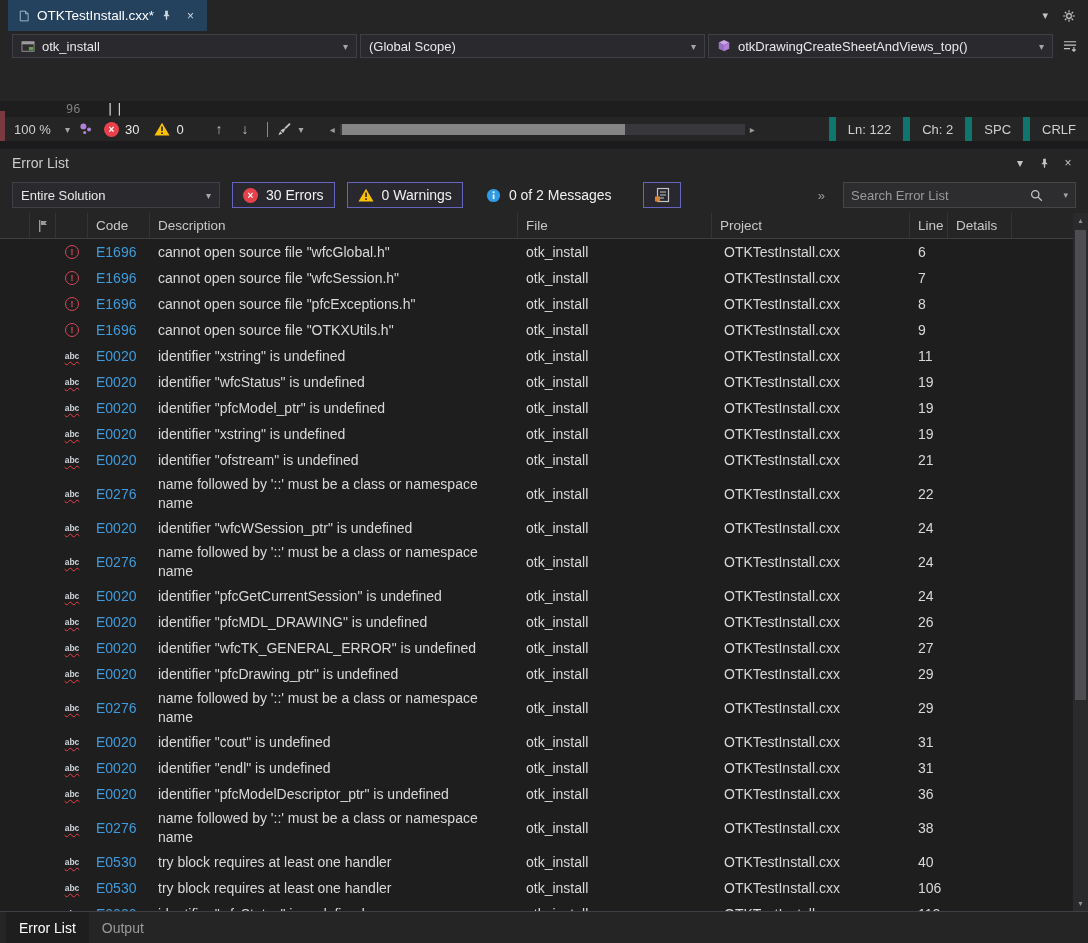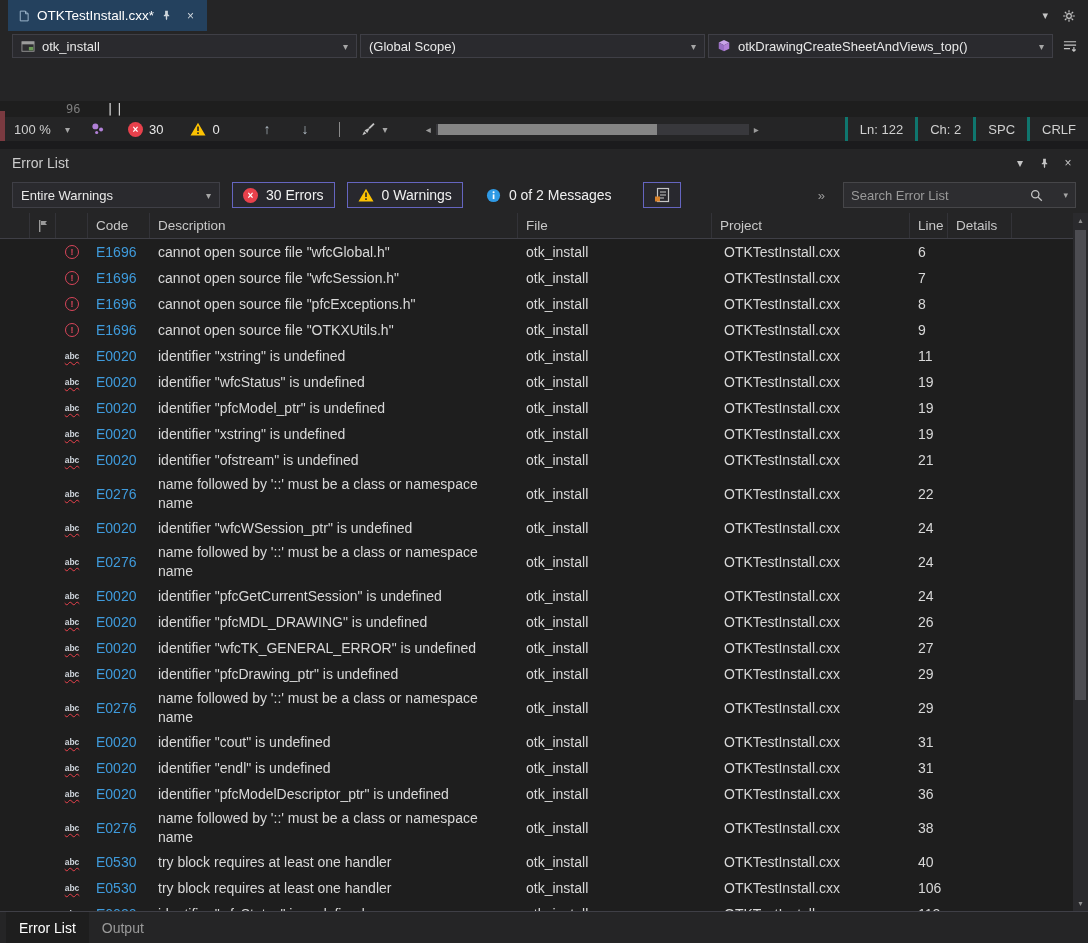--- a/index.html
+++ b/index.html
@@ -21,36 +21,36 @@
   .combo .lbl { white-space:nowrap; overflow:hidden; text-overflow:ellipsis; }
   .combo .chev { margin-left:auto; color:#a6a6a6; font-size:10px; }
   .nav-right { width:28px; display:flex; align-items:center; justify-content:center; flex:none; }
 
   
   .editor-strip { height:16px; background:#1e1e1e; display:flex; align-items:center; font-family:"DejaVu Sans Mono","Liberation Mono",monospace; font-size:12px; flex:none;margin-top:40px; }
   .line-number { color:#7d7d7d; padding-left:66px; }
   .code-text { color:#e8e8e8; padding-left:26px; letter-spacing:2px; }
 
   
-  .statusbar { height:24px; background:#252526; display:flex; align-items:center; font-size:13px; color:#cfcfcf; position:relative; padding-left:14px; gap:13px; flex:none; }
+  .statusbar { height:24px; background:#252526; display:flex; align-items:center; font-size:13px; color:#cfcfcf; position:relative; padding-left:14px; gap:1px; flex:none; }
   .edge-marker { position:absolute; left:0; top:-6px; width:5px; height:30px; background:#7a3a40; }
   .zoom { display:flex; align-items:center; gap:14px; }
   .zoom .chev { font-size:10px; color:#a6a6a6; }
   .dot-err { width:15px; height:15px; border-radius:50%; background:#e8414c; color:#fff; font-size:10px; line-height:15px; text-align:center; font-weight:bold; flex:none; }
   .cnt-group { display:flex; align-items:center; gap:6px; color:#e8e8e8; }
   .nav-arrow { color:#b3bec7; font-size:14px; padding:0 9px; }
   .vdiv { width:1px; height:15px; background:#8a8a8a; margin:0 8px; }
   .brush-group { display:flex; align-items:center; gap:7px; }
   .brush-group .chev { font-size:10px; color:#a6a6a6; }
   .hscroll { flex:1; display:flex; align-items:center; margin:0 8px 0 20px; }
   .harrow { color:#9a9a9a; font-size:10px; padding:0 5px; }
   .htrack { flex:1; height:11px; background:#38383c; position:relative; }
   .hthumb { position:absolute; left:2px; top:0; height:11px; width:70%; background:#858585; }
   .status-right { display:flex; align-items:stretch; height:100%; margin-left:60px; }
-  .seg { display:flex; align-items:center; padding:0 12px; border-left:3px solid #0f766e; color:#d0d0d0; white-space:nowrap; }
+  .seg { display:flex; align-items:center; padding:0 12px; border-left:7px solid #0f766e; color:#d0d0d0; white-space:nowrap; }
 
   .spacer-band { height:8px; background:#1b1b1d; flex:none; }
 
   
   .errorlist { flex:1; display:flex; flex-direction:column; min-height:0; background:#252526; }
   .panel-header { height:28px; display:flex; align-items:center; padding:0 10px 0 12px; font-size:14px; color:#cccccc; flex:none; }
   .ph-icons { margin-left:auto; display:flex; gap:4px; color:#c5c5c5; }
   .ph-icons > span { width:20px; text-align:center; font-size:12px; display:flex; align-items:center; justify-content:center; }
 
   .filterbar { height:36px; display:flex; align-items:center; padding:0 12px; gap:12px; flex:none; }
@@ -233,21 +233,21 @@
           <svg width="11" height="11" viewBox="0 0 16 16" fill="#c5c5c5">
               <path d="M6 1h4v5l2 2v1H9v4l-1 2-1-2V9H4V8l2-2z"></path>
             </svg>
         </span>
         <span>×</span>
       </div>
     </div>
 
     <div class="filterbar">
       <div class="combo combo-filter">
-        <span class="lbl">Entire Warnings</span>
+        <span class="lbl">Entire Solution</span>
         <span class="chev">▾</span>
       </div>
       <div class="fbtn checked">
         <span class="dot-err">×</span>
         <span>30 Errors</span>
       </div>
       <div class="fbtn checked">
         <span>
           <svg width="16" height="14" viewBox="0 0 16 14">
               <path d="M8 0.8L15.5 13.5H0.5z" fill="#fcc202"></path>

